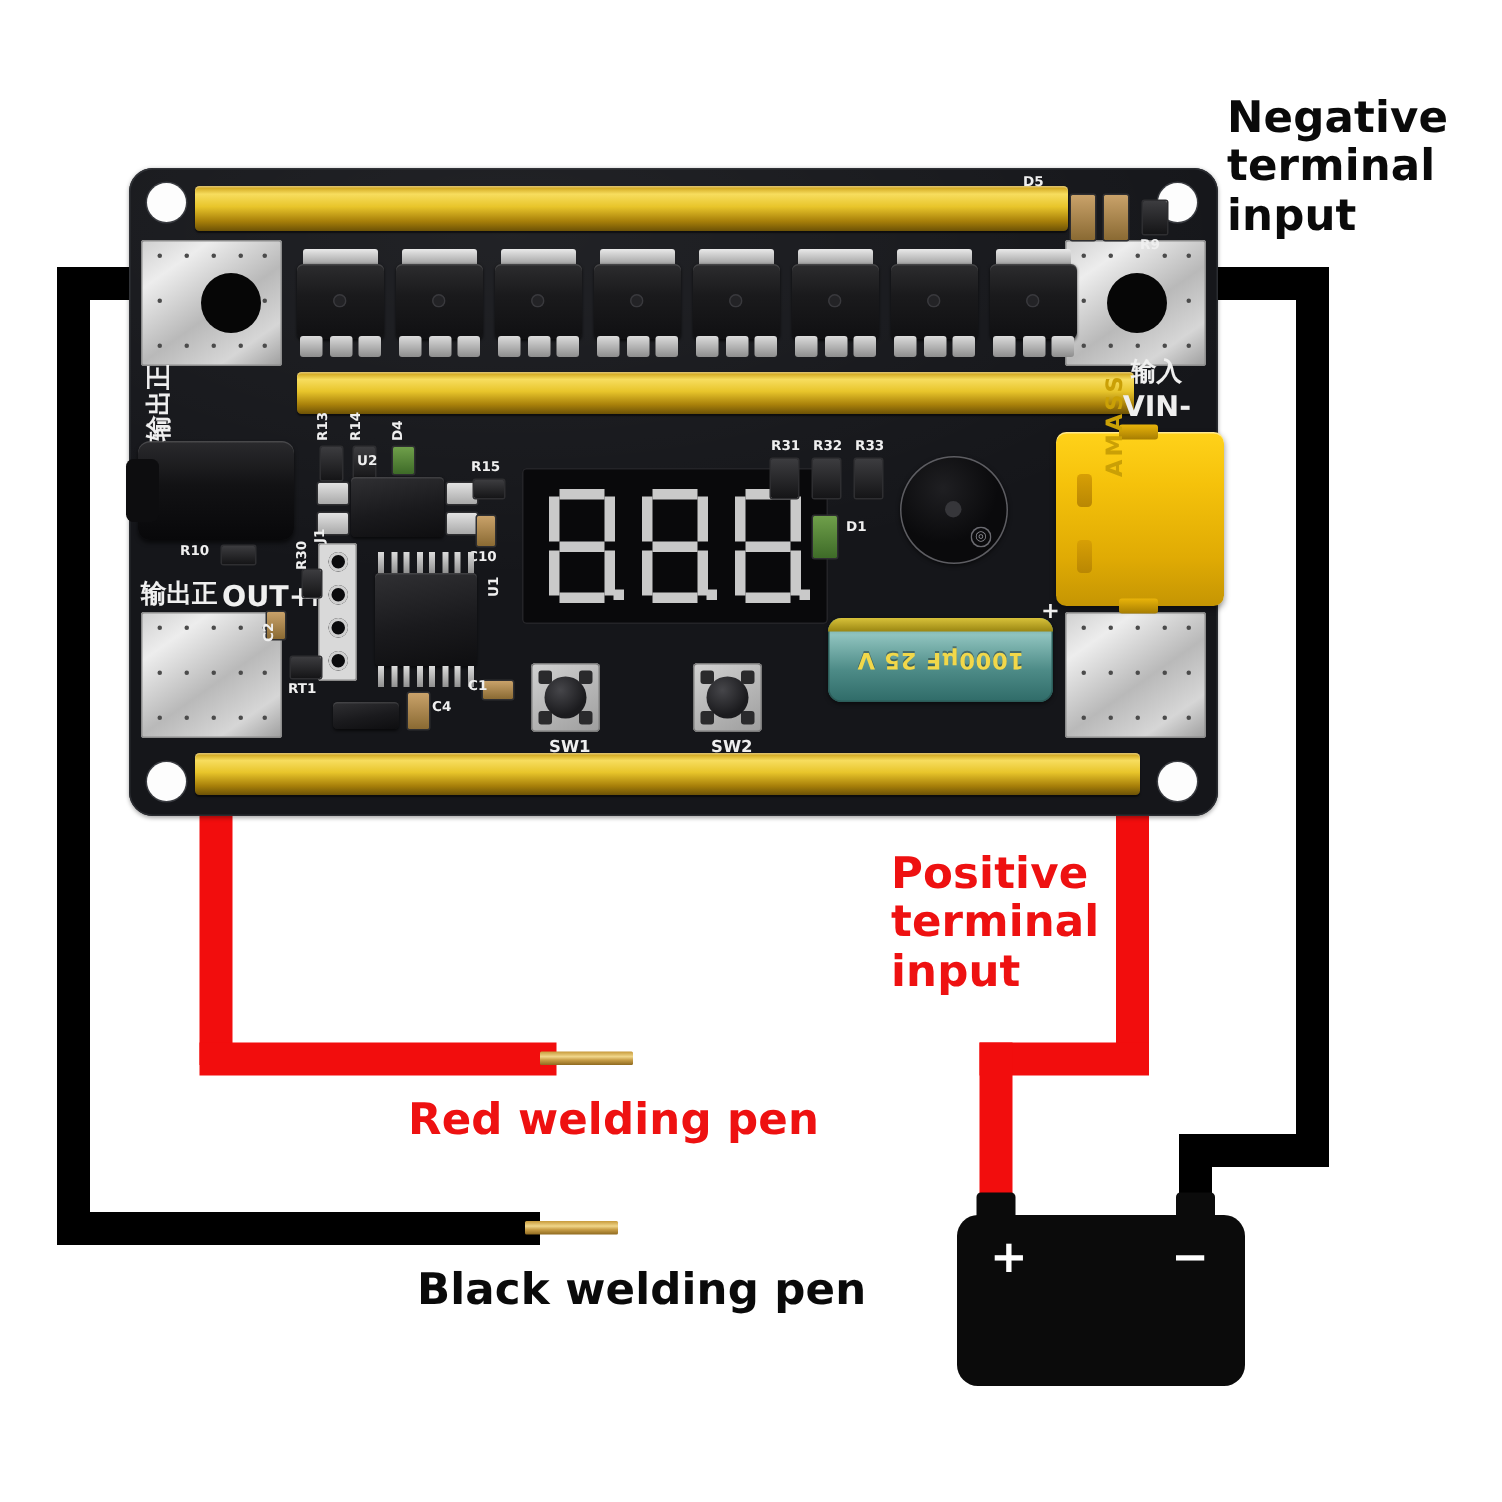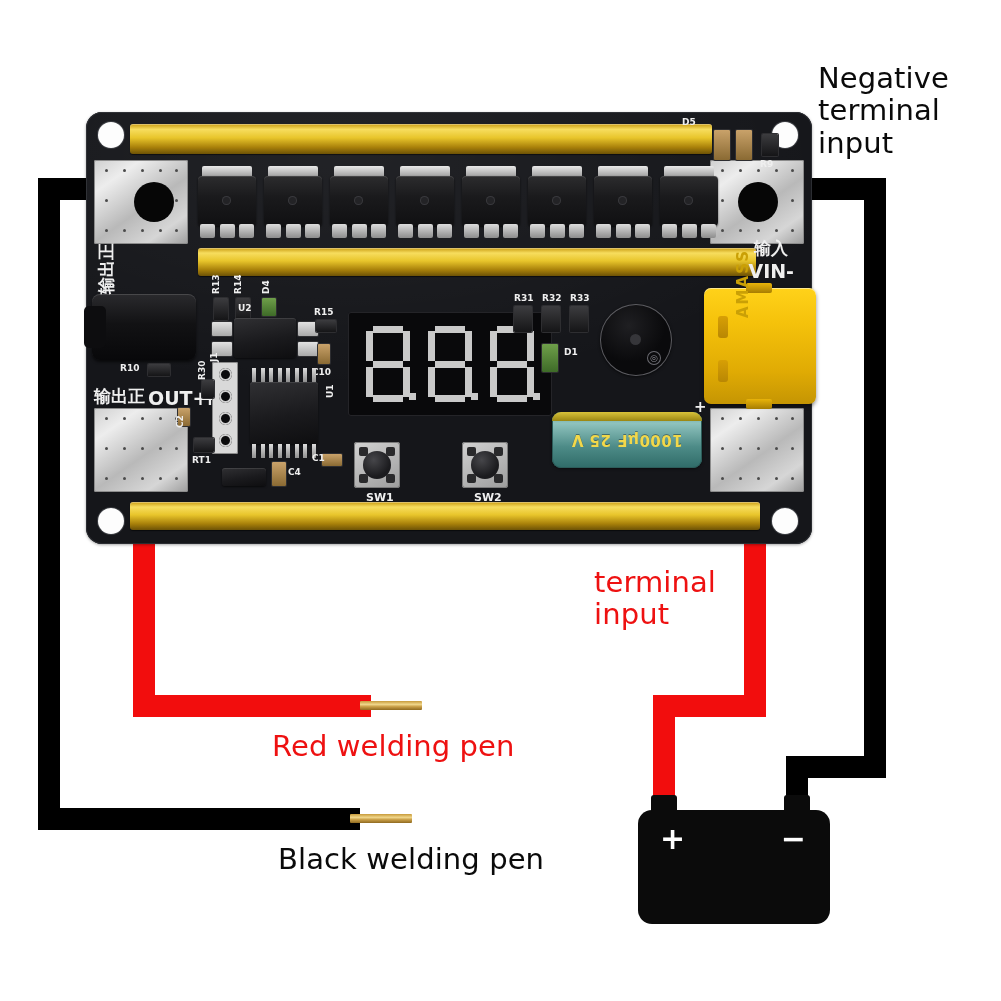--- a/index.html
+++ b/index.html
@@ -14,21 +14,21 @@
 
   .pen-tip{position:absolute;height:9px;border-radius:1px;
            background:linear-gradient(180deg,#c79a3a 0%,#f0d68a 38%,#caa049 62%,#8f6a20 100%);}
 
   
   #battery{position:absolute;background:#0b0b0b;border-radius:14px;}
   .bat-term{position:absolute;background:#0b0b0b;border-radius:3px;}
   .bat-sign{position:absolute;color:#fff;font-weight:700;line-height:1;}
 
   
-  .label{position:absolute;font-weight:400;line-height:1.12;letter-spacing:.1px;}
+  .label{position:absolute;font-weight:700;line-height:1.12;letter-spacing:.1px;}
   .label.blk{color:#0a0a0a;}
   .label.red{color:#ee1111;}
 
   
   #pcb{position:absolute;left:86px;top:112px;width:726px;height:432px;
        background:#15161a;border-radius:16px;
        box-shadow:inset 0 0 0 1px #2a2c31, 0 1px 3px rgba(0,0,0,.35);}
   #pcb:before{content:"";position:absolute;inset:0;border-radius:16px;
        background:radial-gradient(120% 90% at 35% 10%,rgba(255,255,255,.055),rgba(0,0,0,0) 60%);}
 
@@ -492,20 +492,21 @@
 
   </div>
 
   <div class="label blk" style="left:818px;top:62px;font-size:29px;">
     <div>Negative</div>
     <div>terminal</div>
     <div>input</div>
   </div>
 
   <div class="label red" style="left:594px;top:566px;font-size:29px;">
+    <div>Positive</div>
     <div>terminal</div>
     <div>input</div>
   </div>
 
   <div class="label blk" style="left:278px;top:843px;font-size:29px;">Black welding pen</div>
 
   <div class="label red" style="left:272px;top:730px;font-size:29px;">Red welding pen</div>
 
 </div>
 

